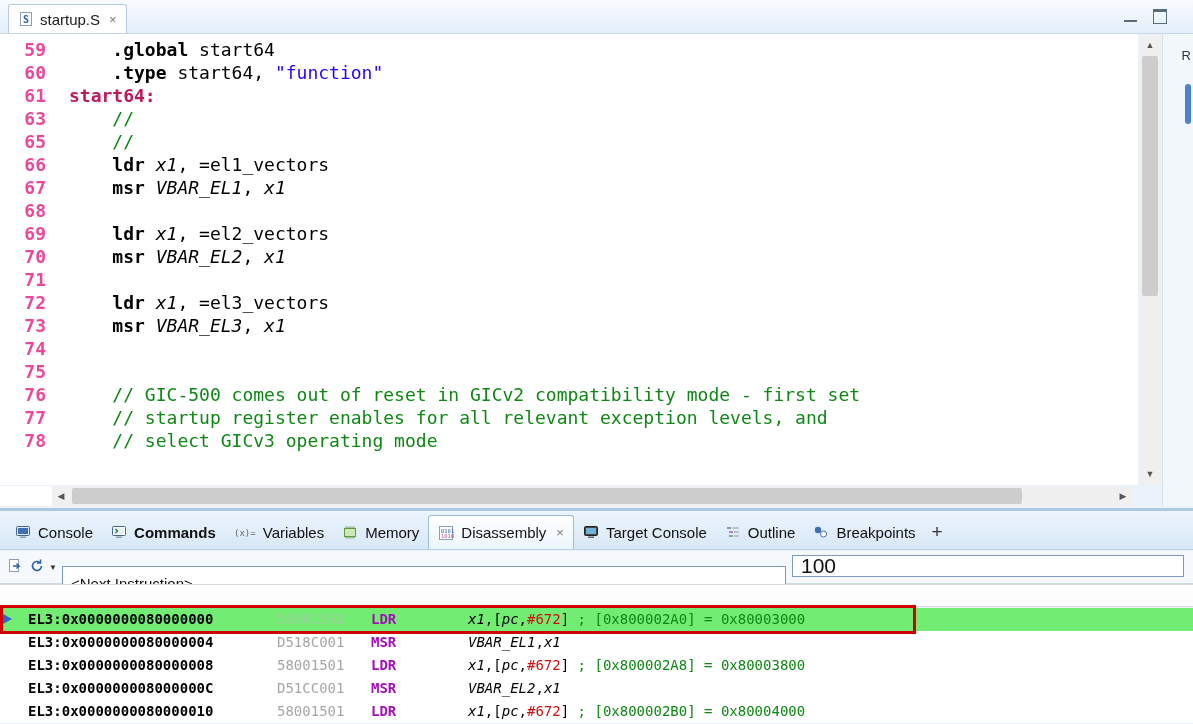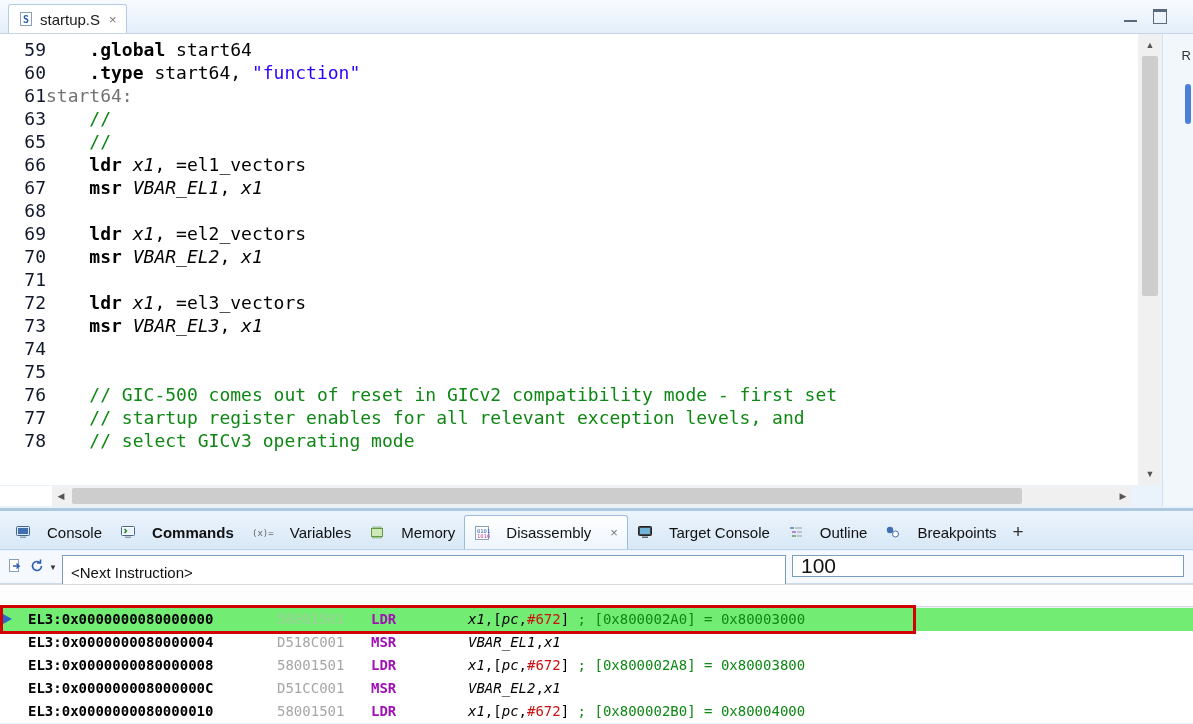--- a/index.html
+++ b/index.html
@@ -9,24 +9,24 @@
   .etabbar{position:absolute;left:0;top:0;width:100%;height:33px;background:linear-gradient(#f8fbfe,#e3eefa);border-bottom:1px solid #c6d6e8;}
   .etab{position:absolute;left:8px;top:4px;height:28px;display:flex;align-items:center;gap:6px;padding:0 9px;background:#fff;border:1px solid #b6cce2;border-bottom:none;border-radius:3px 3px 0 0;font-size:15px;color:#1a1a1a;}
   .eclose{color:#777;font-size:13px;margin-left:3px;cursor:pointer;}
   .winbtns{position:absolute;right:26px;top:9px;display:flex;gap:16px;}
   .minb{width:13px;height:11px;border-bottom:2px solid #5a6a7a;}
   .maxb{width:12px;height:11px;border:1px solid #5a6a7a;border-top:3px solid #5a6a7a;}
 
   
   .editor{position:absolute;left:0;top:34px;width:1138px;height:451px;background:#fff;overflow:hidden;font-family:"DejaVu Sans Mono",monospace;font-size:18px;line-height:23px;padding-top:4px;box-sizing:border-box;cursor:text;}
   .eline{white-space:pre;height:23px;}
-  .lnum{display:inline-block;width:46px;text-align:right;margin-right:0;color:#0f172a;}
+  .lnum{display:inline-block;width:46px;text-align:right;margin-right:23px;color:#ec4899;font-weight:bold;}
   .tk-kw{font-weight:bold;color:#000;}
   .tk-str{color:#2a00ff;}
-  .tk-label{color:#737373;}
+  .tk-label{color:#be185d;font-weight:bold;}
   .tk-comment{color:#0e8714;}
   .tk-reg{color:#000000;font-style:italic;}
   .tk-imm{color:#cc1111;}
   .tk-plain{color:#000;}
 
   
   .vsb{position:absolute;left:1139px;top:34px;width:22px;height:451px;background:#f0f0f0;}
   .vsb .up,.vsb .dn{position:absolute;left:0;width:22px;height:18px;color:#555;font-size:9px;display:flex;align-items:center;justify-content:center;}
   .vsb .up{top:2px;} .vsb .dn{bottom:2px;}
   .vthumb{position:absolute;left:3px;top:22px;width:16px;height:240px;background:#cdcdcd;border-radius:2px;}
@@ -36,33 +36,33 @@
   .hsb{position:absolute;left:52px;top:486px;width:1080px;height:20px;background:#f0f0f0;}
   .hsb .lf,.hsb .rt{position:absolute;top:0;width:18px;height:20px;color:#555;font-size:9px;display:flex;align-items:center;justify-content:center;}
   .hsb .lf{left:0;} .hsb .rt{right:0;}
   .hthumb{position:absolute;left:20px;top:2px;width:950px;height:16px;background:#cdcdcd;border-radius:2px;}
   .hcorner{position:absolute;left:0;top:486px;width:52px;height:20px;background:#fff;}
 
   .divider{position:absolute;left:0;top:508px;width:100%;height:3px;background:#aec8e0;}
 
   
   .ptabbar{position:absolute;left:0;top:511px;width:100%;height:39px;background:linear-gradient(#ecf4fc,#d8e8f7);border-bottom:1px solid #bcd2e8;display:flex;align-items:flex-end;padding-left:6px;box-sizing:border-box;}
-  .ptab{display:flex;align-items:center;gap:16px;height:30px;padding:0 9px;font-size:15px;color:#111;margin-bottom:2px;cursor:pointer;}
+  .ptab{display:flex;align-items:center;gap:7px;height:30px;padding:0 9px;font-size:15px;color:#111;margin-bottom:2px;cursor:pointer;}
   .ptab.selected{background:linear-gradient(#ffffff,#edf5fd);border:1px solid #9dbbda;border-bottom:none;border-radius:3px 3px 0 0;height:33px;margin-bottom:0;}
   .ptab.bold{font-weight:bold;}
   .ptab.plus{font-size:19px;color:#333;padding:0 7px;}
   .ticon{display:flex;align-items:center;}
   .tclose{color:#777;font-size:13px;margin-left:3px;}
 
   
   .toolbar{position:absolute;left:0;top:551px;width:100%;height:32px;background:#f5f9fd;border-bottom:1px solid #cdd9e6;}
   .tbi1{position:absolute;left:7px;top:7px;}
   .tbi2{position:absolute;left:29px;top:7px;}
   .tbdrop{position:absolute;left:49px;top:12px;font-size:8px;color:#333;}
-  .combo{position:absolute;left:62px;top:4px;width:724px;height:34px;border:1px solid #7b9cbf;background:#fff;font-size:15px;padding:0 8px;font-family:"Liberation Sans",sans-serif;color:#111;box-sizing:border-box;}
+  .combo{position:absolute;left:62px;top:15px;width:724px;height:34px;border:1px solid #7b9cbf;background:#fff;font-size:15px;padding:0 8px;font-family:"Liberation Sans",sans-serif;color:#111;box-sizing:border-box;}
   .count{position:absolute;left:792px;top:4px;width:392px;height:22px;border:1px solid #7b9cbf;background:#fff;font-size:21px;padding:0 8px;font-family:"Liberation Sans",sans-serif;color:#111;box-sizing:border-box;}
 
   
   .thead{position:absolute;left:0;top:584px;width:100%;height:23px;background:#fdfdfd;border-top:1px solid #d9d9d9;border-bottom:1px solid #d9d9d9;font-size:15px;color:#333;box-sizing:border-box;}
   .th{position:absolute;top:0;height:21px;display:flex;align-items:center;margin-top:48px;}
   .th-addr{left:0;width:272px;justify-content:center;}
   .th-op{left:272px;width:93px;justify-content:center;border-left:1px solid #cfcfcf;}
   .th-dis{left:365px;width:820px;padding-left:30px;border-left:1px solid #cfcfcf;}
   .rows{position:absolute;left:0;top:608px;width:100%;font-family:"DejaVu Sans Mono",monospace;font-size:14px;line-height:23px;}
   .drow{position:relative;height:23px;background:#fff;white-space:pre;}

